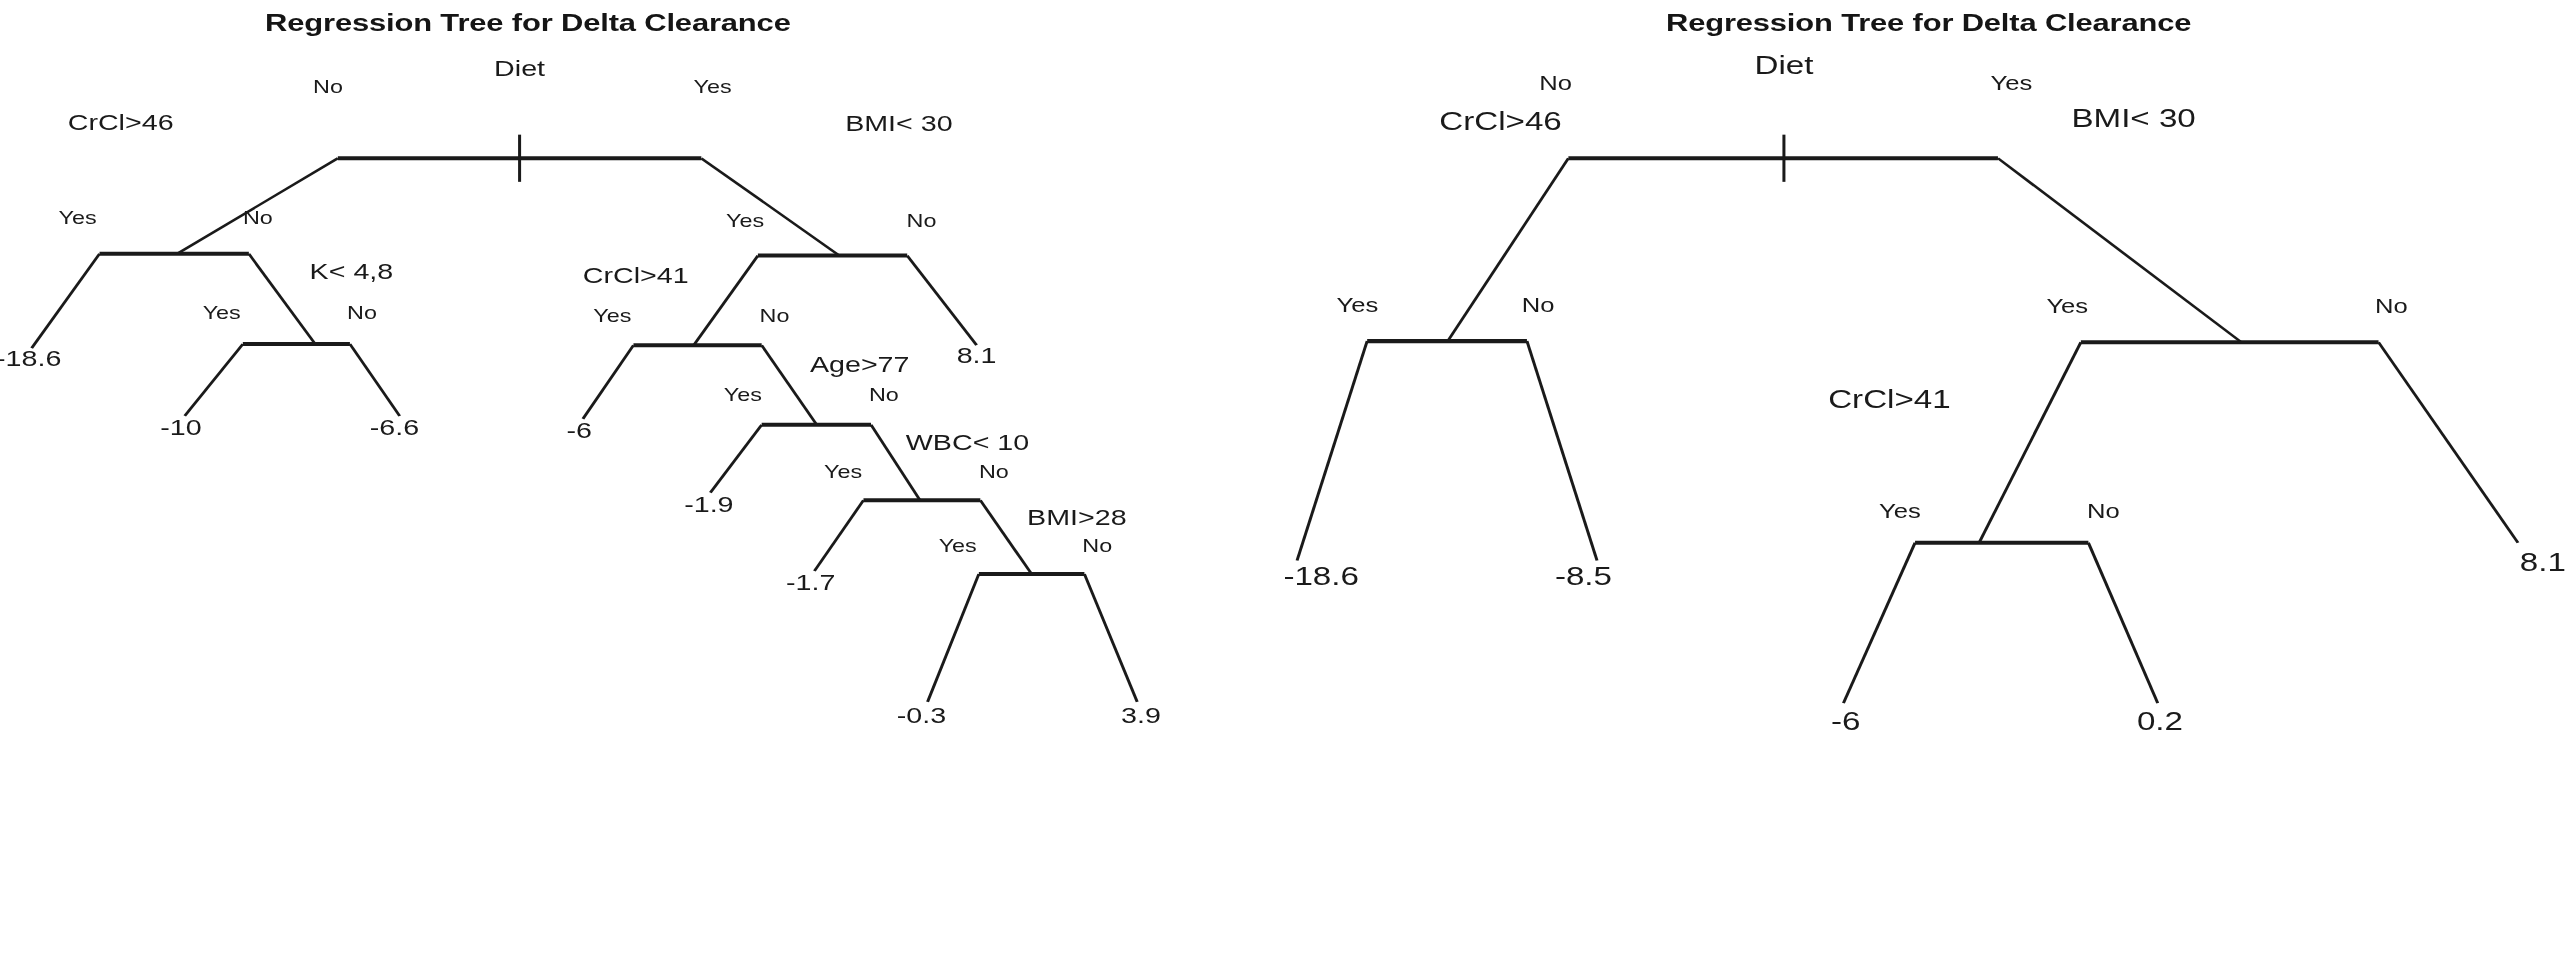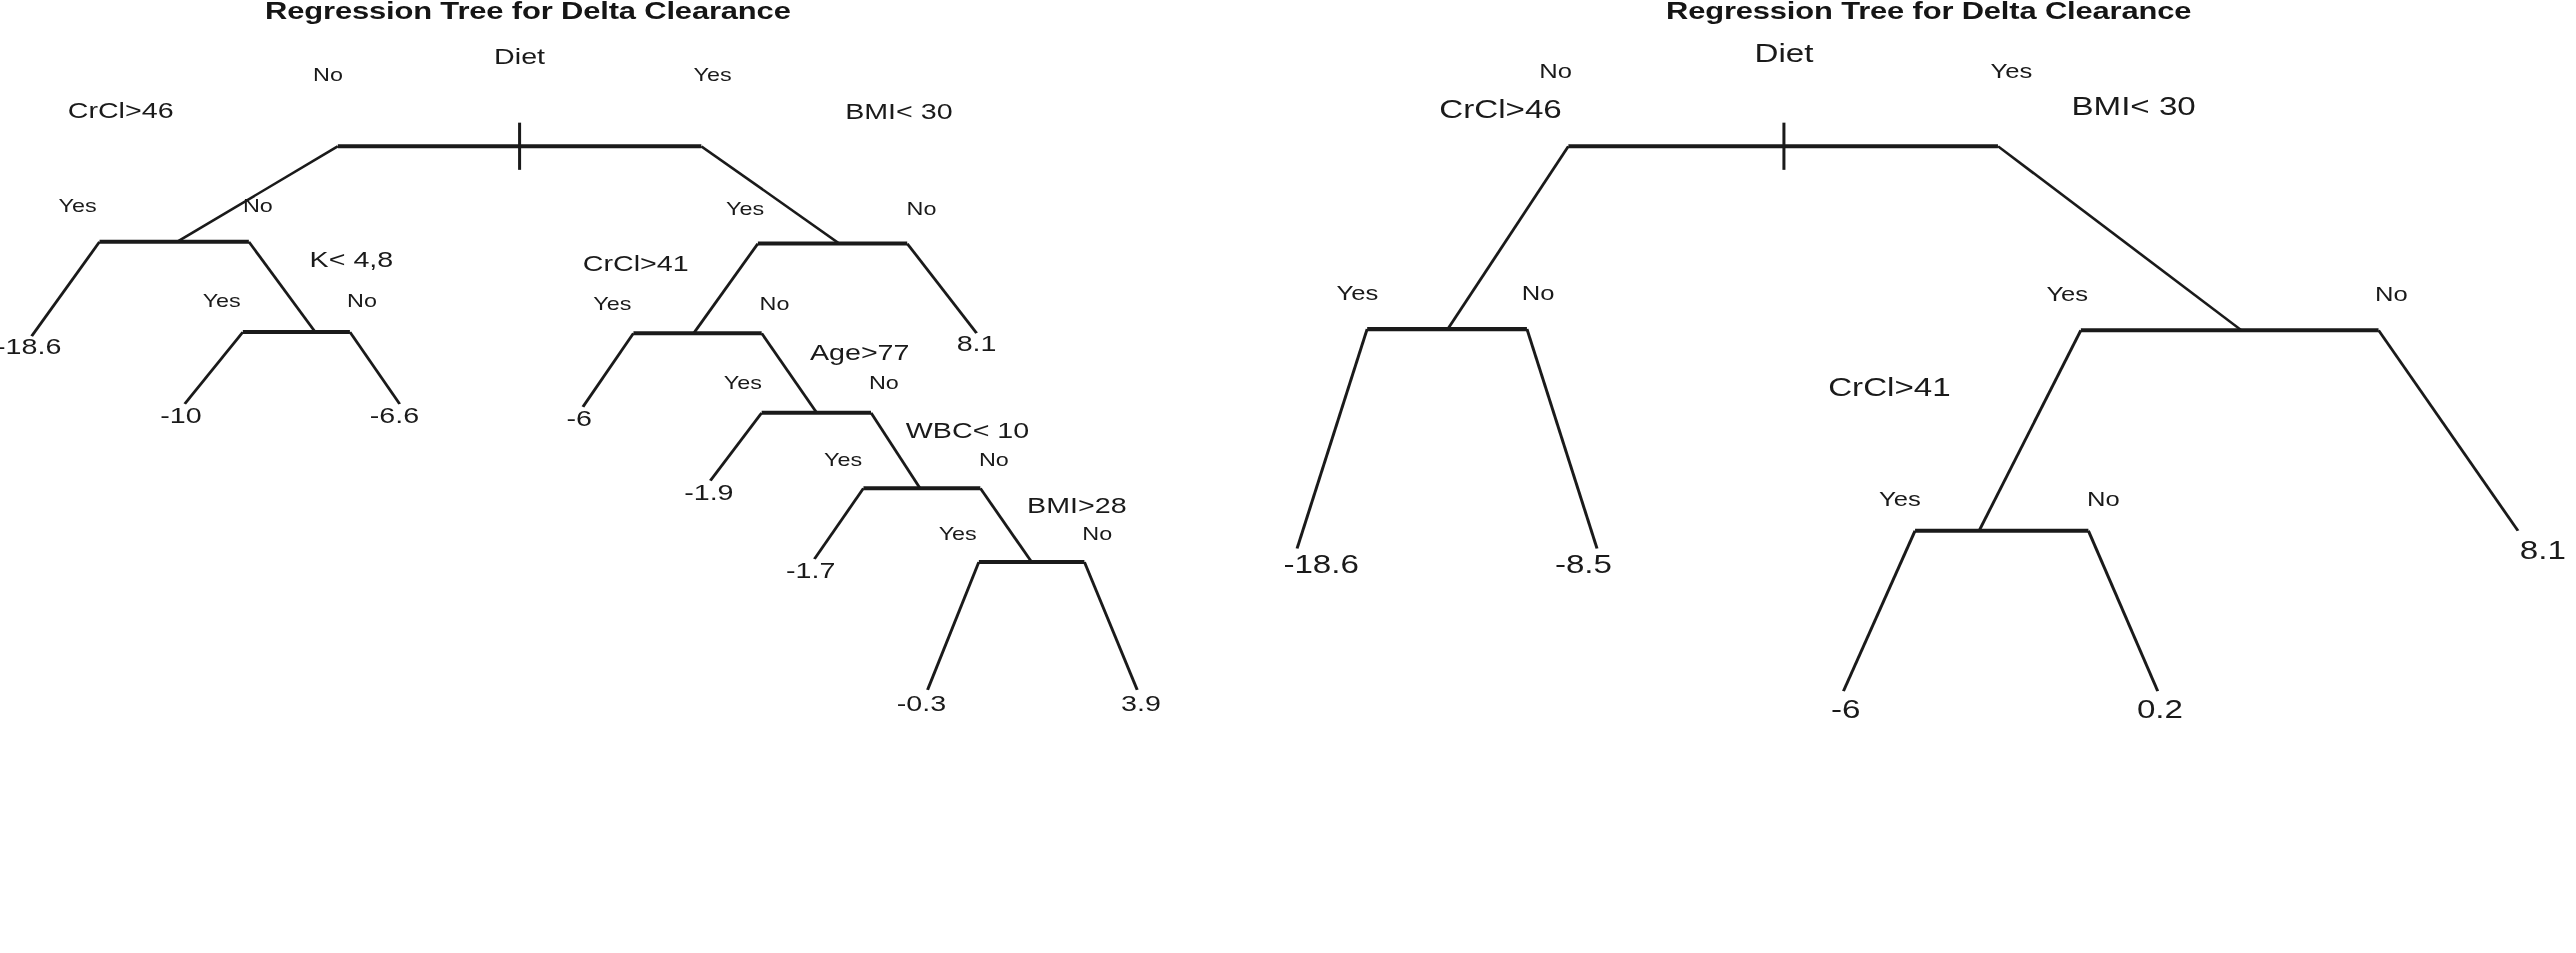--- a/index.html
+++ b/index.html
@@ -14,21 +14,21 @@
     overflow: hidden;
   }
   #figure {
     position: relative;
     width: 2576px;
     height: 954px;
     background: #ffffff;
   }
   .panel {
     position: absolute;
-    top: 0;
+    top: 12px;
     height: 746px;
   }
   #panel-left  { left: 0px;    width: 1282px; }
   #panel-right { left: 1282px; width: 1294px; }
 
   svg { display: block; width: 100%; height: 100%; }
 
   .tree-title {
     font-family: "Liberation Sans", sans-serif;
     font-weight: bold;

